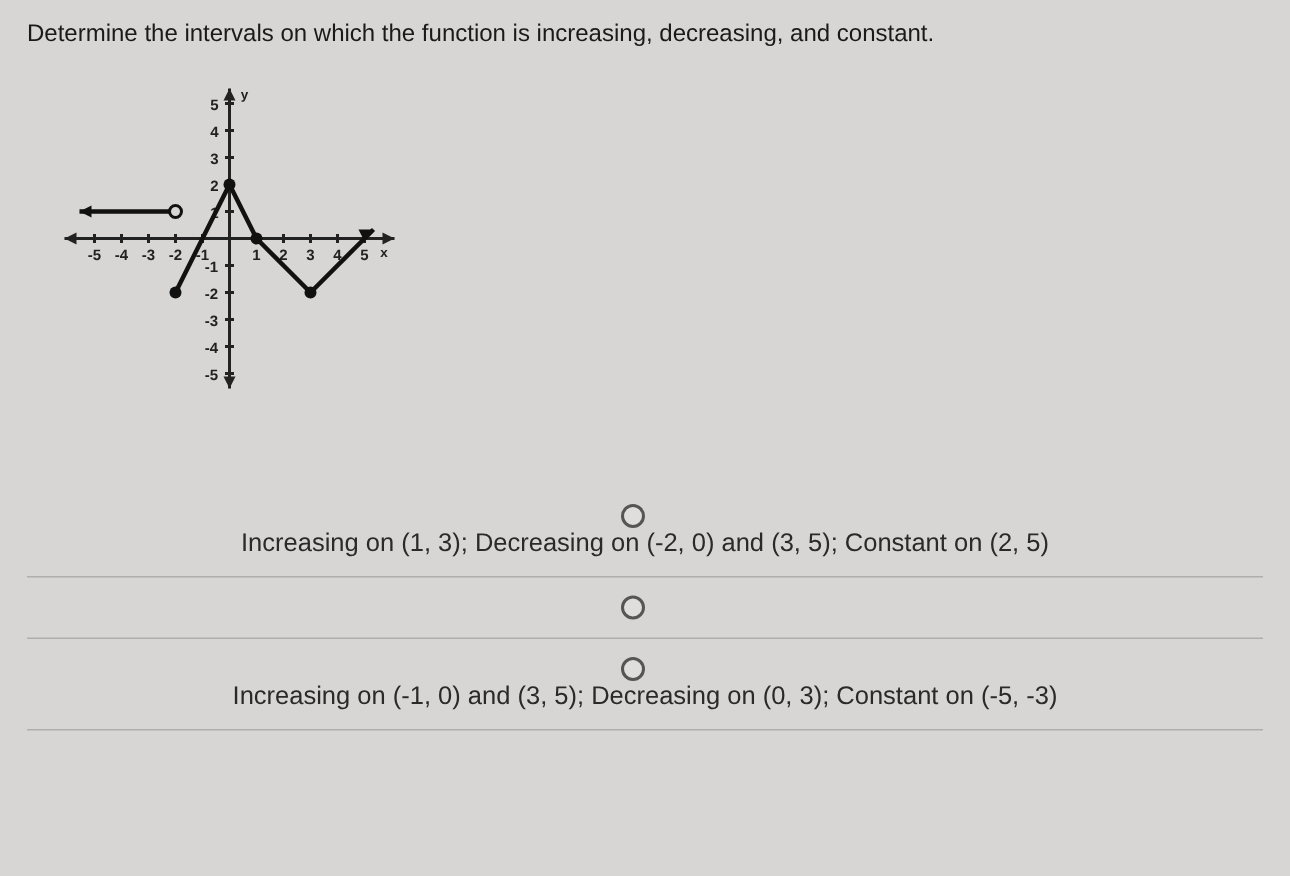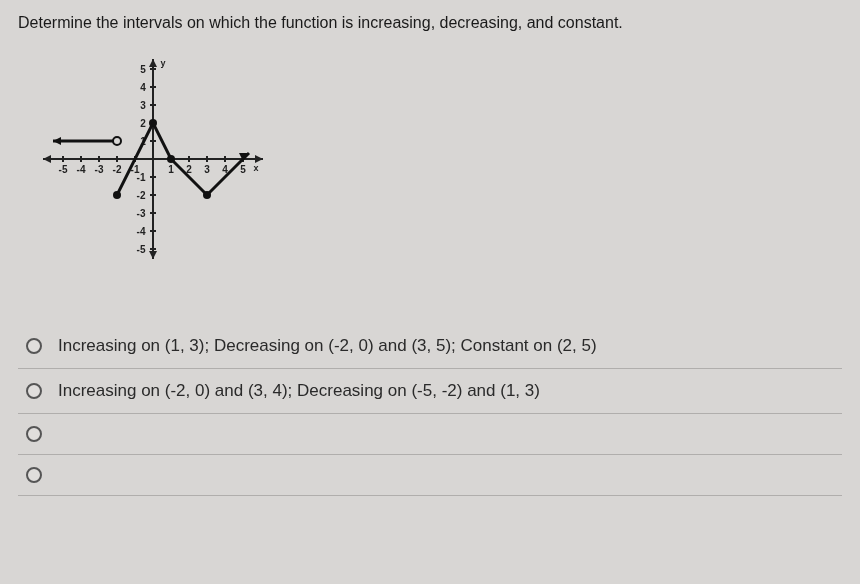--- a/index.html
+++ b/index.html
@@ -23,20 +23,21 @@
       margin-bottom: 40px;
     }
     .answers {
       margin-top: 60px;
     }
     .answer-row {
       display: flex;
       align-items: center;
       padding: 12px 8px;
       border-bottom: 1px solid #b0aeac;
+      flex-direction: column;
     }
     .radio {
       width: 16px;
       height: 16px;
       border: 2px solid #555;
       border-radius: 50%;
       margin-right: 16px;
       flex-shrink: 0;
       background: #e0dedc;
     }
@@ -134,21 +135,18 @@
   </svg>
 </div>
 
 <div class="answers">
   <div class="answer-row">
     <div class="radio"></div>
     <div class="answer-text">Increasing on (1, 3); Decreasing on (-2, 0) and (3, 5); Constant on (2, 5)</div>
   </div>
   <div class="answer-row">
     <div class="radio"></div>
-    <div class="answer-text">Increasing on (-2, 0) and (3, 4); Decreasing on (-5, -2) and (1, 3)</div>
   </div>
   <div class="answer-row">
     <div class="radio"></div>
-  </div>
-  <div class="answer-row">
-    <div class="radio"></div>
+    <div class="answer-text">Increasing on (-1, 0) and (3, 5); Decreasing on (0, 3); Constant on (-5, -3)</div>
   </div>
 </div>
 
 </body></html>

